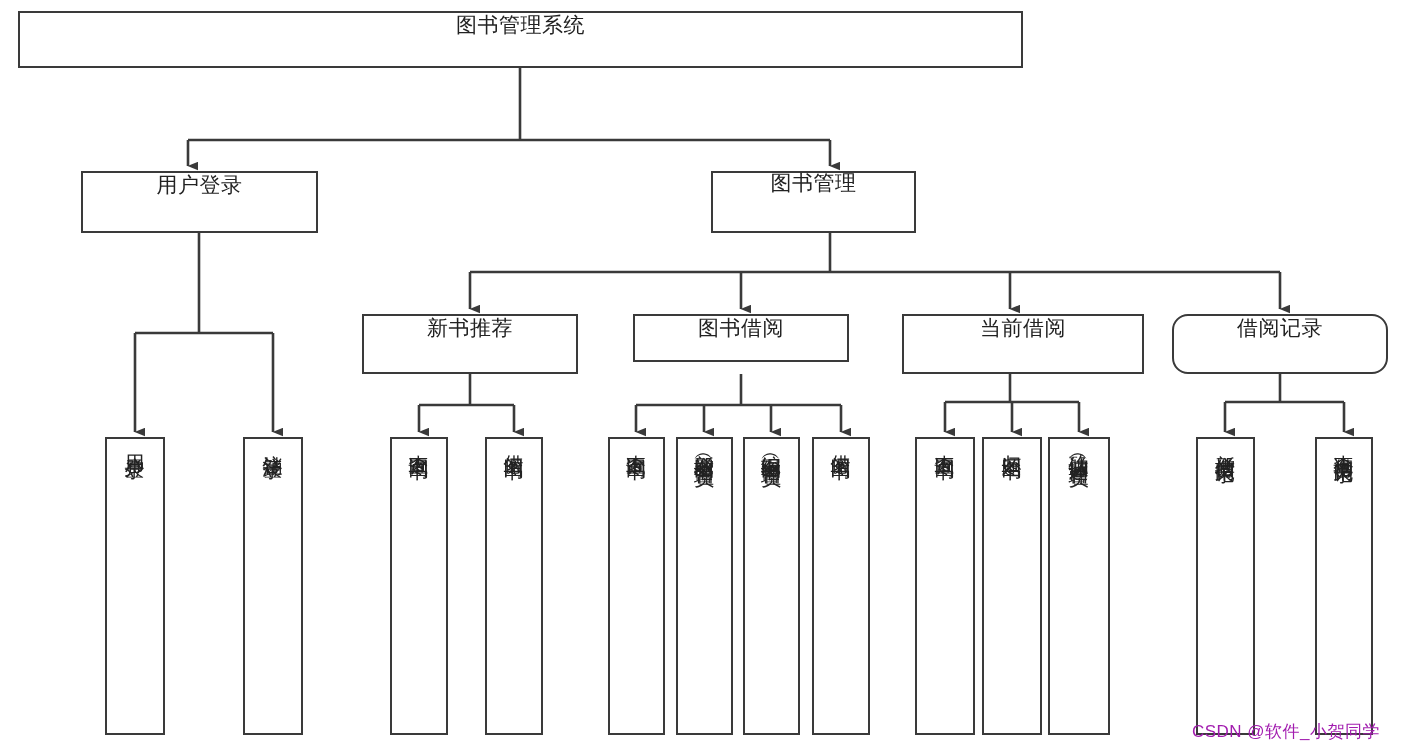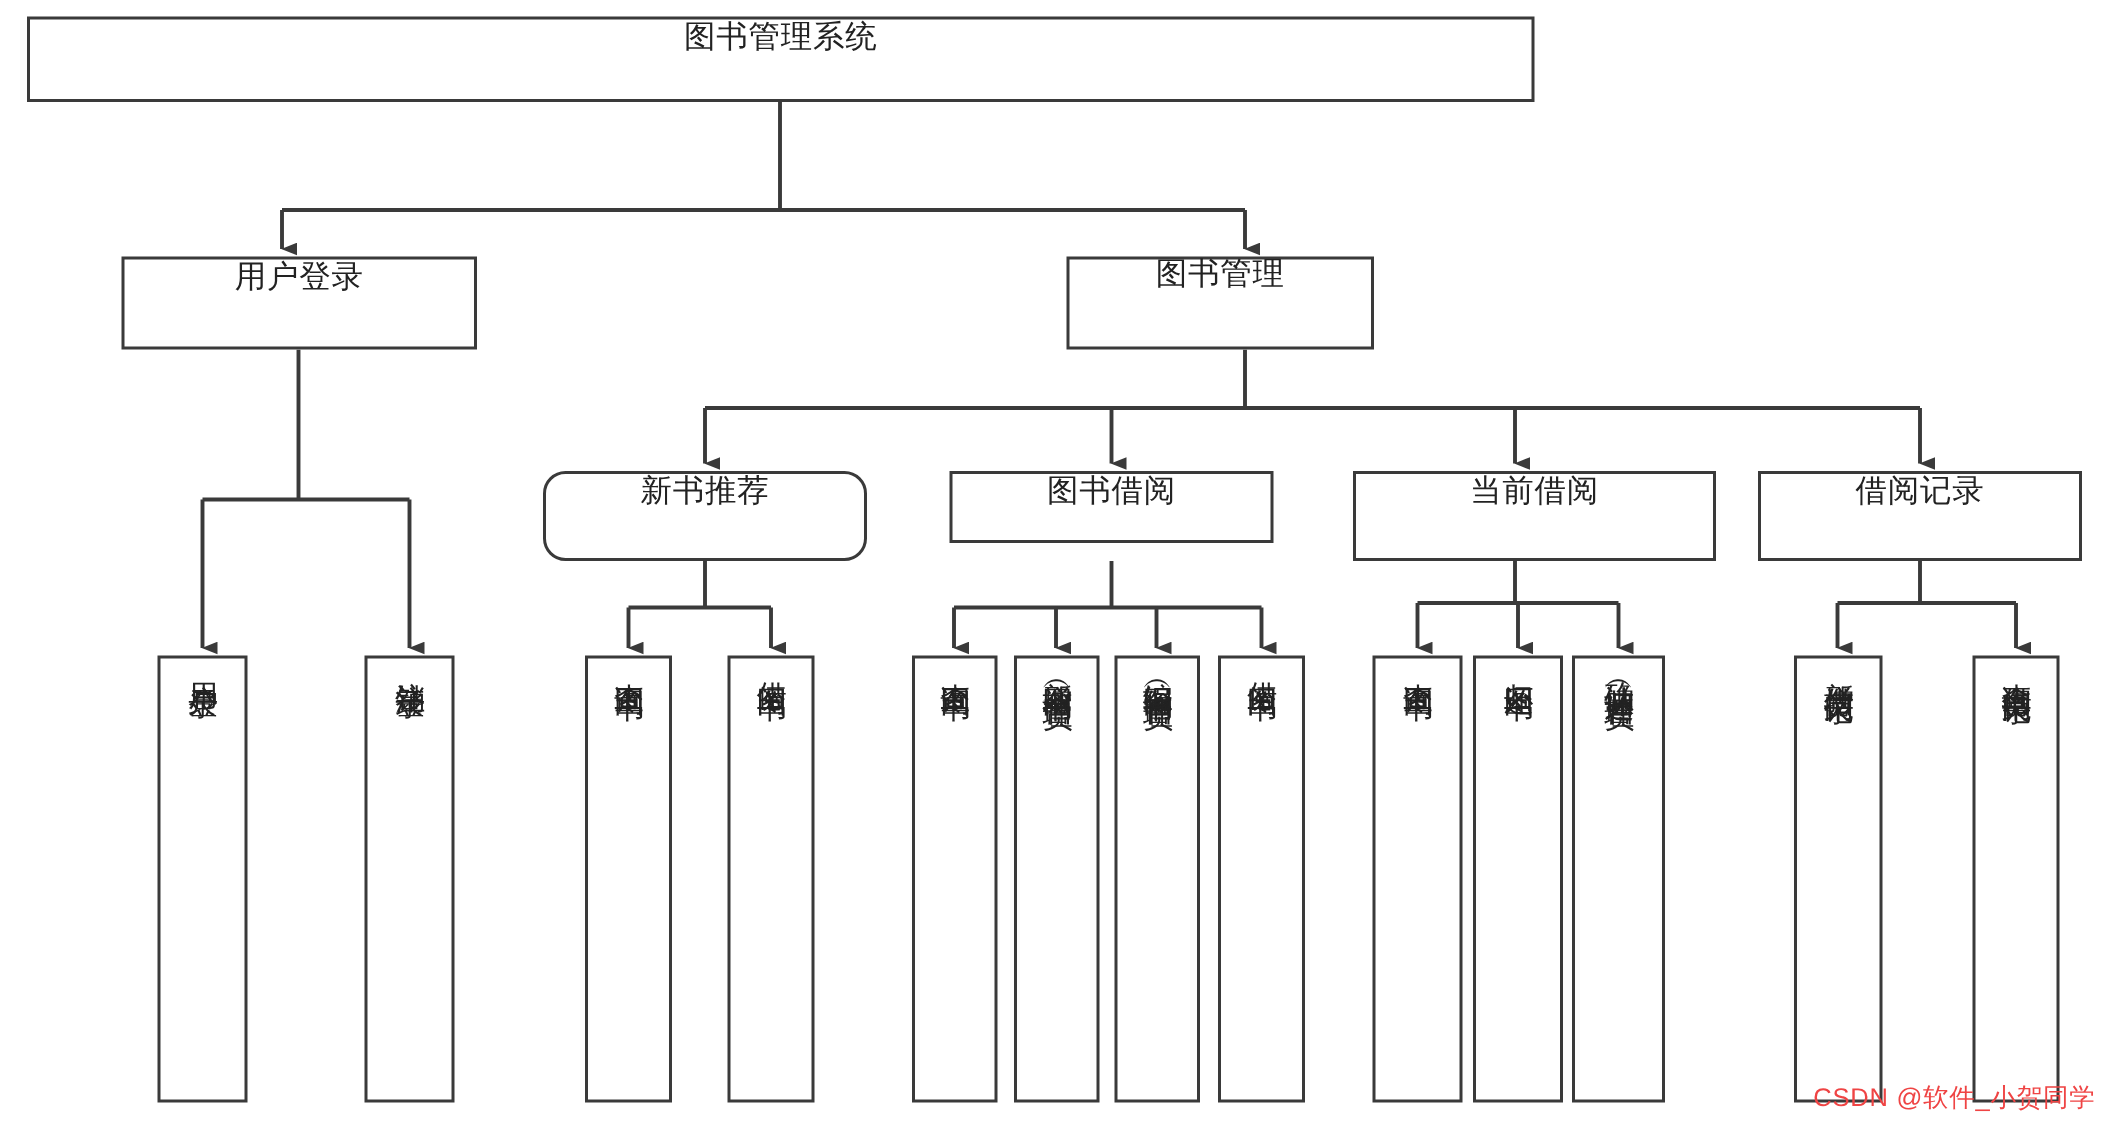--- a/index.html
+++ b/index.html
@@ -20,22 +20,22 @@
   }
   .h-label{font-size:21px;letter-spacing:.5px;}
   .v-label{
     font-size:20px;
     writing-mode:vertical-rl;
     text-orientation:upright;
     letter-spacing:2px;
     line-height:1.0;
   }
   #watermark{
-    position:absolute;right:8px;bottom:4px;
-    font-size:17px;color:#ef4444;letter-spacing:.5px;
+    position:absolute;right:25px;bottom:4px;
+    font-size:17px;color:#a21caf;letter-spacing:.5px;
     user-select:none;pointer-events:none;white-space:nowrap;
   }
 </style>
 </head>
 <body>
 
 <div id="diagram-root">
 
   <svg class="flow" viewBox="0 0 1405 747" xmlns="http://www.w3.org/2000/svg">
     <defs>
@@ -93,30 +93,30 @@
     <span class="node-label h-label">图书管理系统</span>
   </div>
 
   <div id="nodes-layer">
       <div class="node-box" style="left: 81px; top: 171px; width: 237px; height: 62px;">
         <span class="node-label h-label">用户登录</span>
       </div>
       <div class="node-box" style="left: 711px; top: 171px; width: 205px; height: 62px; font-family: Liberation Mono, monospace;">
         <span class="node-label h-label">图书管理</span>
       </div>
-      <div class="node-box" style="left: 362px; top: 314px; width: 216px; height: 60px; border-radius: 15px;">
+      <div class="node-box" style="left: 362px; top: 314px; width: 216px; height: 60px;">
         <span class="node-label h-label">新书推荐</span>
       </div>
       <div class="node-box" style="left: 633px; top: 314px; width: 216px; height: 48px;">
         <span class="node-label h-label">图书借阅</span>
       </div>
       <div class="node-box" style="left: 902px; top: 314px; width: 242px; height: 60px;">
         <span class="node-label h-label">当前借阅</span>
       </div>
-      <div class="node-box" style="left: 1172px; top: 314px; width: 216px; height: 60px;">
+      <div class="node-box" style="left: 1172px; top: 314px; width: 216px; height: 60px; border-radius: 16px;">
         <span class="node-label h-label">借阅记录</span>
       </div>
       <div class="node-box" style="left: 105px; top: 437px; width: 60px; height: 298px;">
         <span class="node-label v-label">用户登录</span>
       </div>
       <div class="node-box" style="left: 243px; top: 437px; width: 60px; height: 298px;">
         <span class="node-label v-label">注销登录</span>
       </div>
       <div class="node-box" style="left: 390px; top: 437px; width: 58px; height: 298px;">
         <span class="node-label v-label">查询图书</span>

